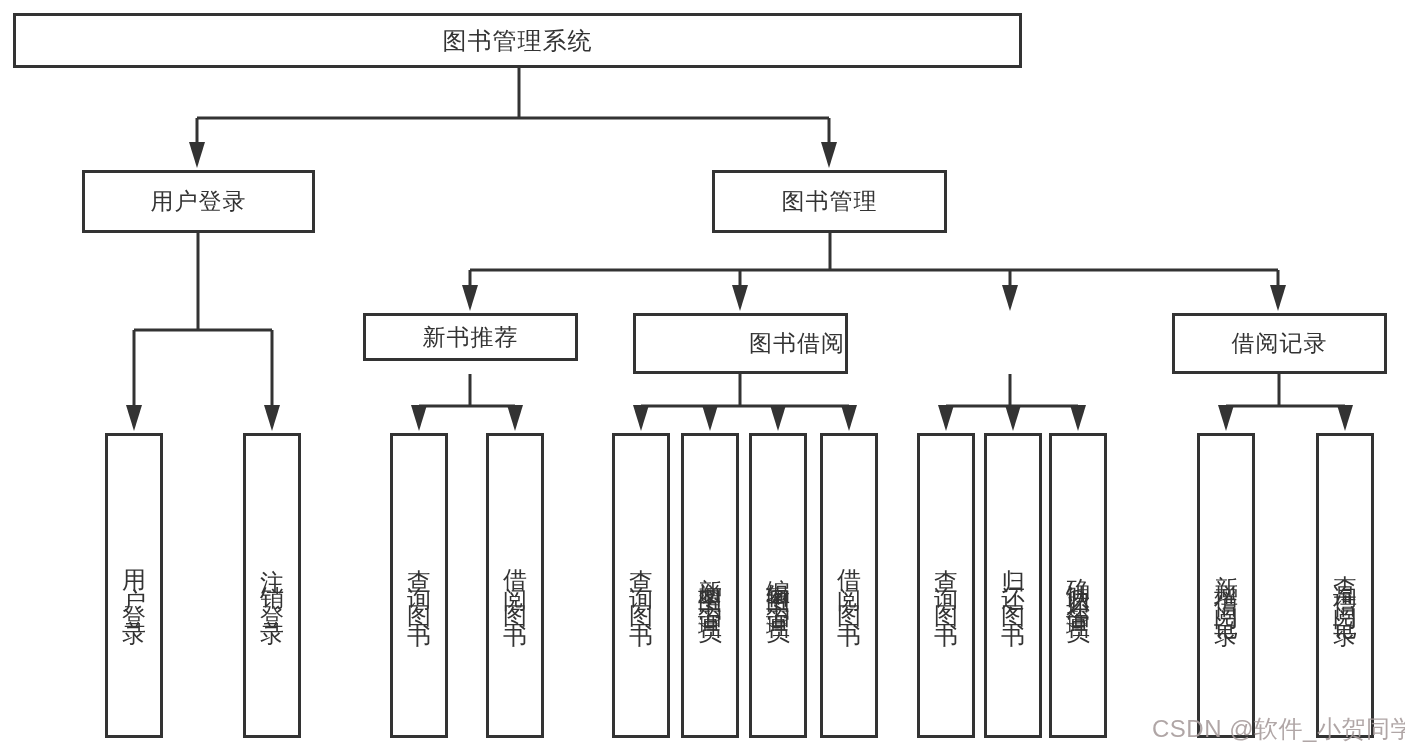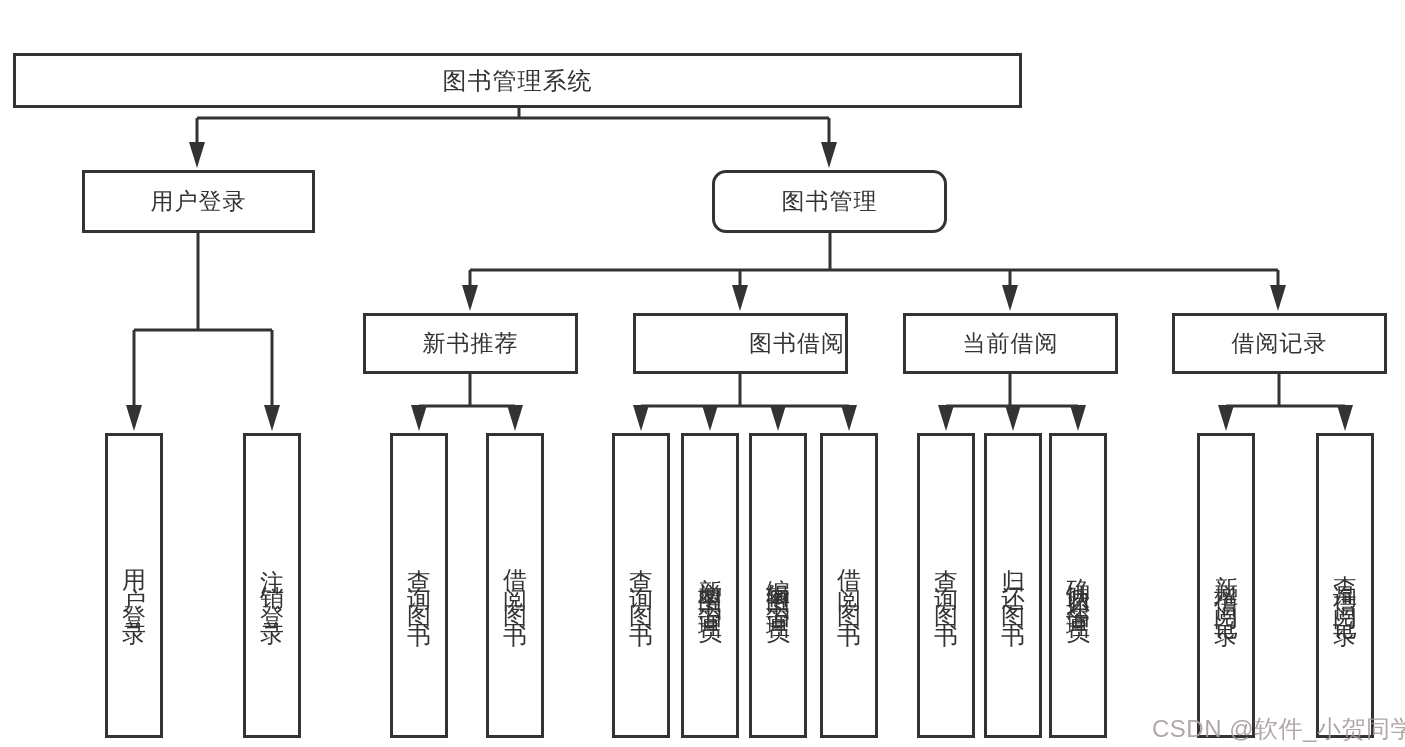--- a/index.html
+++ b/index.html
@@ -30,21 +30,21 @@
     background: #ffffff;
     border: 3px solid #333333;
     display: flex;
     align-items: center;
     justify-content: center;
     z-index: 2;
     font-size: 23px;
     letter-spacing: 1px;
     color: #333333;
   }
-  .node.root { font-size: 24px; margin-top: 40px; }
+  .node.root { font-size: 24px; }
   .vnode {
     position: absolute;
     box-sizing: border-box;
     background: #ffffff;
     border: 3px solid #333333;
     width: 58px;
     top: 433px;
     height: 305px;
     display: flex;
     align-items: center;
@@ -154,33 +154,30 @@
     </g>
   </svg>
 
   <div class="node root" style="left:13px; top:13px; width:1009px; height:55px;">
     <span>图书管理系统</span>
   </div>
 
   <div class="node" style="left:82px; top:170px; width:233px; height:63px;">
     <span>用户登录</span>
   </div>
-  <div class="node" style="left:712px; top:170px; width:235px; height:63px;border-radius:14px;">
+  <div class="node" style="left:712px; top:170px; width:235px; height:63px;">
     <span>图书管理</span>
   </div>
 
-  <div class="node" style="left:363px; top:313px; width:215px; height:61px;">
+  <div class="node" style="left:363px; top:313px; width:215px; height:48px;">
     <span>新书推荐</span>
   </div>
   <div class="node" style="left:633px; top:313px; width:215px; height:61px;justify-content:flex-end;">
     <span>图书借阅</span>
   </div>
-  <div class="node" style="left:903px; top:313px; width:215px; height:61px;">
-    <span>当前借阅</span>
-  </div>
   <div class="node" style="left:1172px; top:313px; width:215px; height:61px;">
     <span>借阅记录</span>
   </div>
 
   <div class="vnode" style="left:105px;">
     <span class="sp-4">用户登录</span>
   </div>
   <div class="vnode" style="left:243px;">
     <span class="sp-4">注销登录</span>
   </div>

